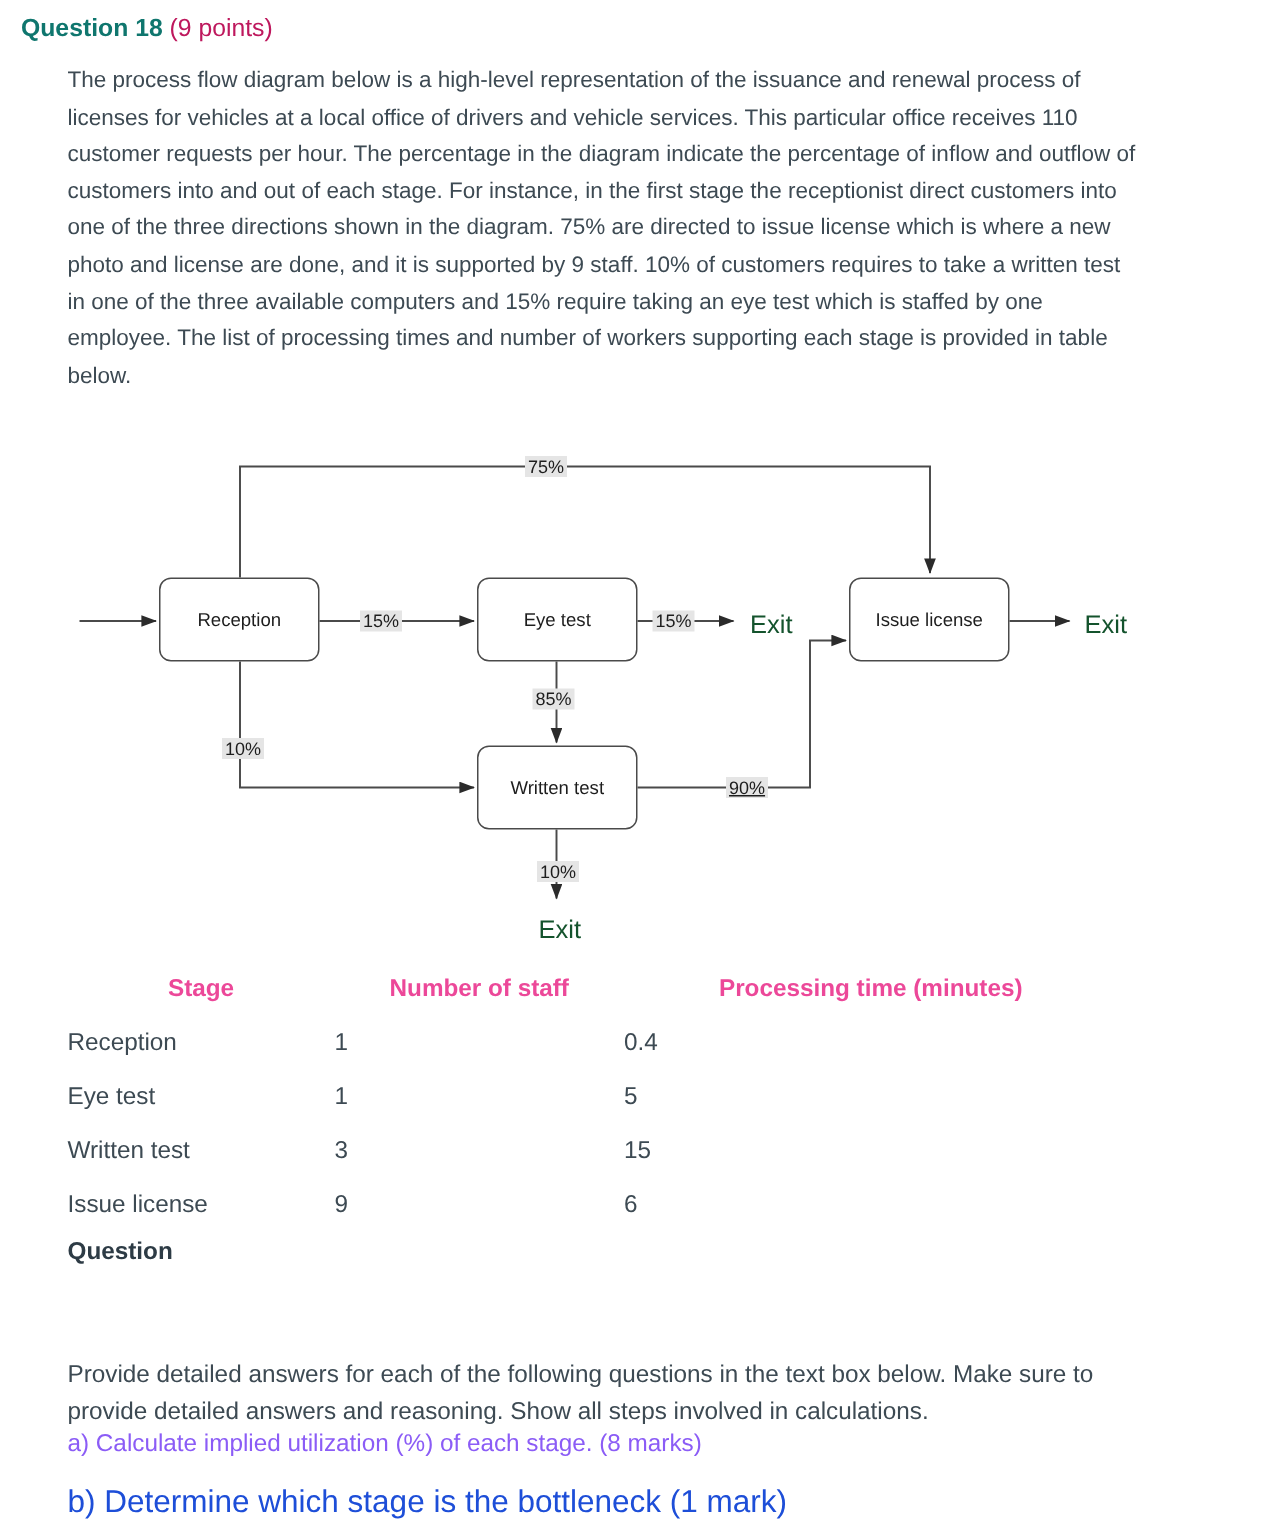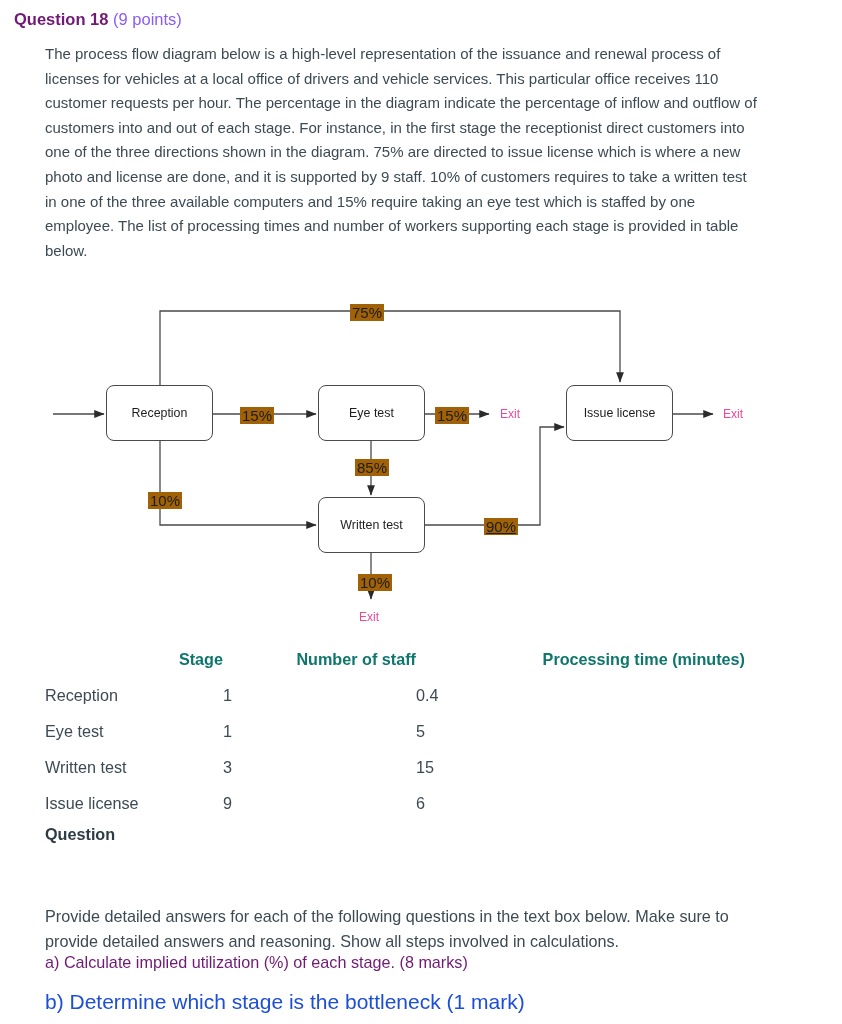--- a/index.html
+++ b/index.html
@@ -20,25 +20,25 @@
   .q-heading {
     position: absolute;
     left: 14px;
     top: 8px;
     font-size: 16.5px;
     line-height: 22px;
     white-space: nowrap;
   }
   .q-heading .q-title {
     font-weight: bold;
-    color: #701a75;
+    color: #0f766e;
   }
   .q-heading .q-points {
     font-weight: normal;
-    color: #8b5cf6;
+    color: #be185d;
   }
 
   
   .intro {
     position: absolute;
     left: 45px;
     top: 42px;
     width: 712px;
     font-size: 15px;
     line-height: 24.6px;
@@ -64,48 +64,48 @@
     box-sizing: border-box;
     display: flex;
     align-items: center;
     justify-content: center;
     font-size: 12.4px;
     color: #1d1d1d;
     font-family: "Liberation Sans", sans-serif;
   }
   .edge-label {
     position: absolute;
-    font-size: 15px;
+    font-size: 12px;
     color: #1d1d1d;
-    background: #a16207;
+    background: #e5e5e5;
     padding: 0 2px;
     white-space: nowrap;
     font-family: "Liberation Sans", sans-serif;
   }
   .exit-label {
     position: absolute;
-    font-size: 12px;
-    color: #ec4899;
+    font-size: 17px;
+    color: #14532d;
     white-space: nowrap;
     font-family: "Liberation Sans", sans-serif;
   }
 
   
   .stage-table {
     position: absolute;
     left: 45px;
     top: 650px;
     width: 700px;
     border-collapse: collapse;
     font-size: 16.2px;
   }
   .stage-table th {
-    text-align: right;
+    text-align: center;
     font-weight: bold;
-    color: #0f766e;
+    color: #ec4899;
     padding: 0 0 17px 0;
     font-size: 16.2px;
   }
   .stage-table td {
     text-align: left;
     color: #3d4a53;
     padding: 0 0 17px 0;
     font-size: 16.2px;
   }
   .col-stage { width: 178px; }
@@ -130,21 +130,21 @@
     line-height: 24.6px;
     color: #3d4a53;
     margin-top: 40px;
   }
   .q-item-a {
     position: absolute;
     left: 45px;
     top: 950px;
     font-size: 16.2px;
     line-height: 24.6px;
-    color: #701a75;
+    color: #8b5cf6;
   }
   .q-item-b {
     position: absolute;
     left: 45px;
     top: 990px;
     font-size: 21px;
     line-height: 24.6px;
     color: #1d4ed8;
   }
 </style>

